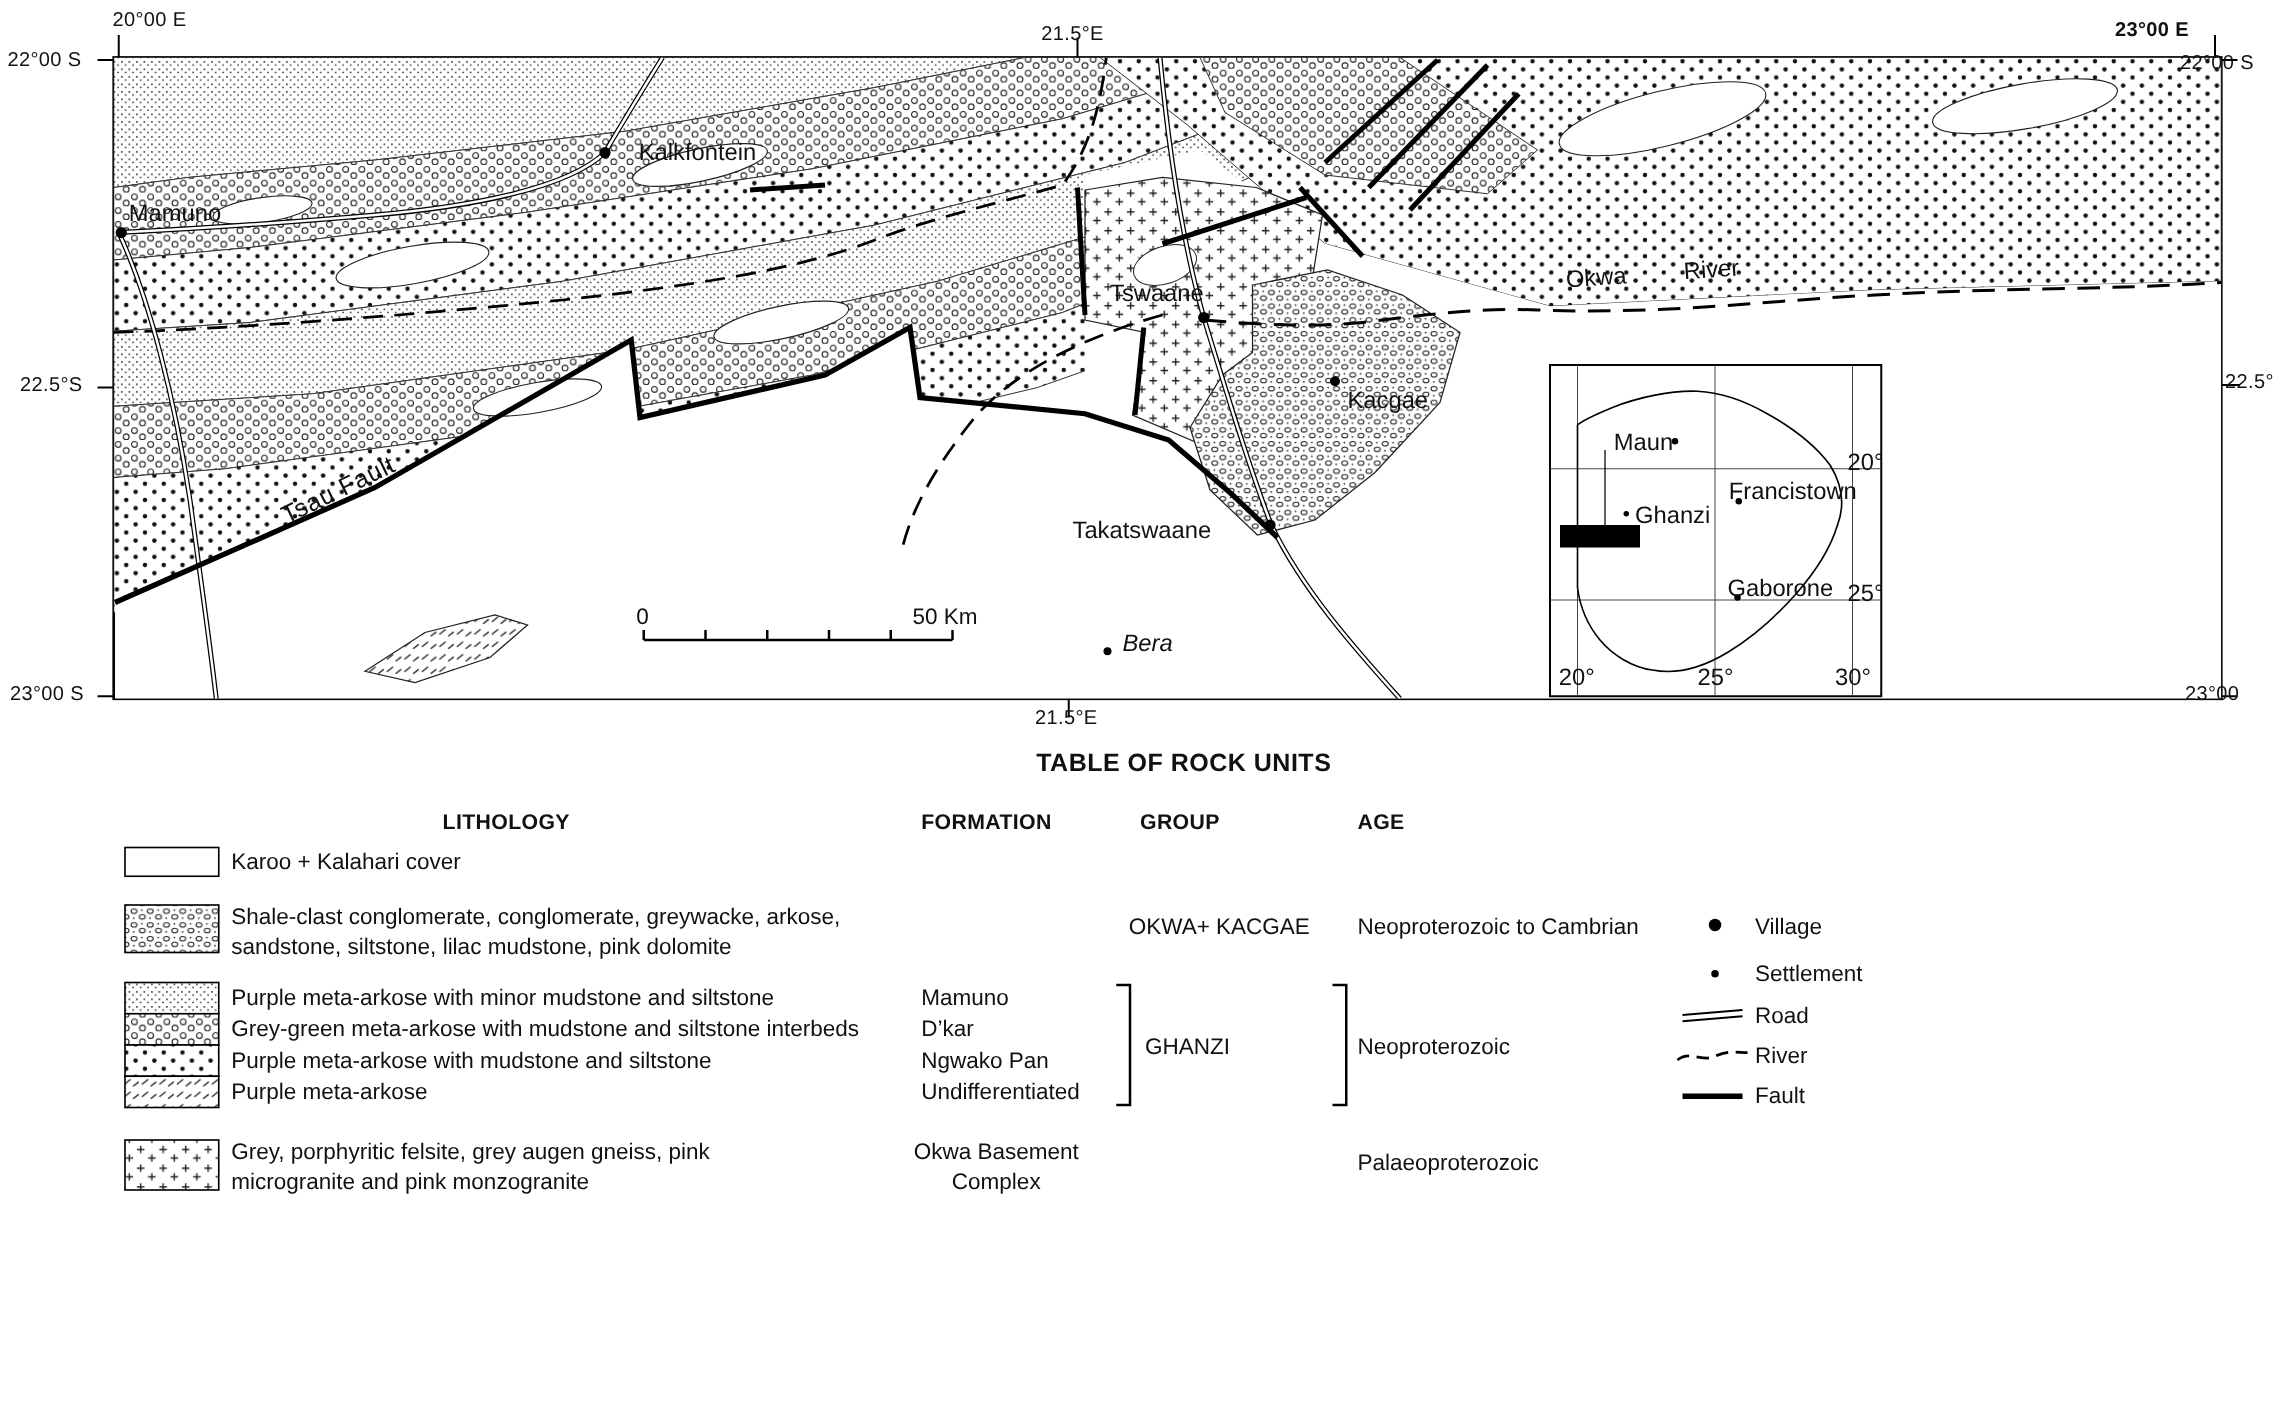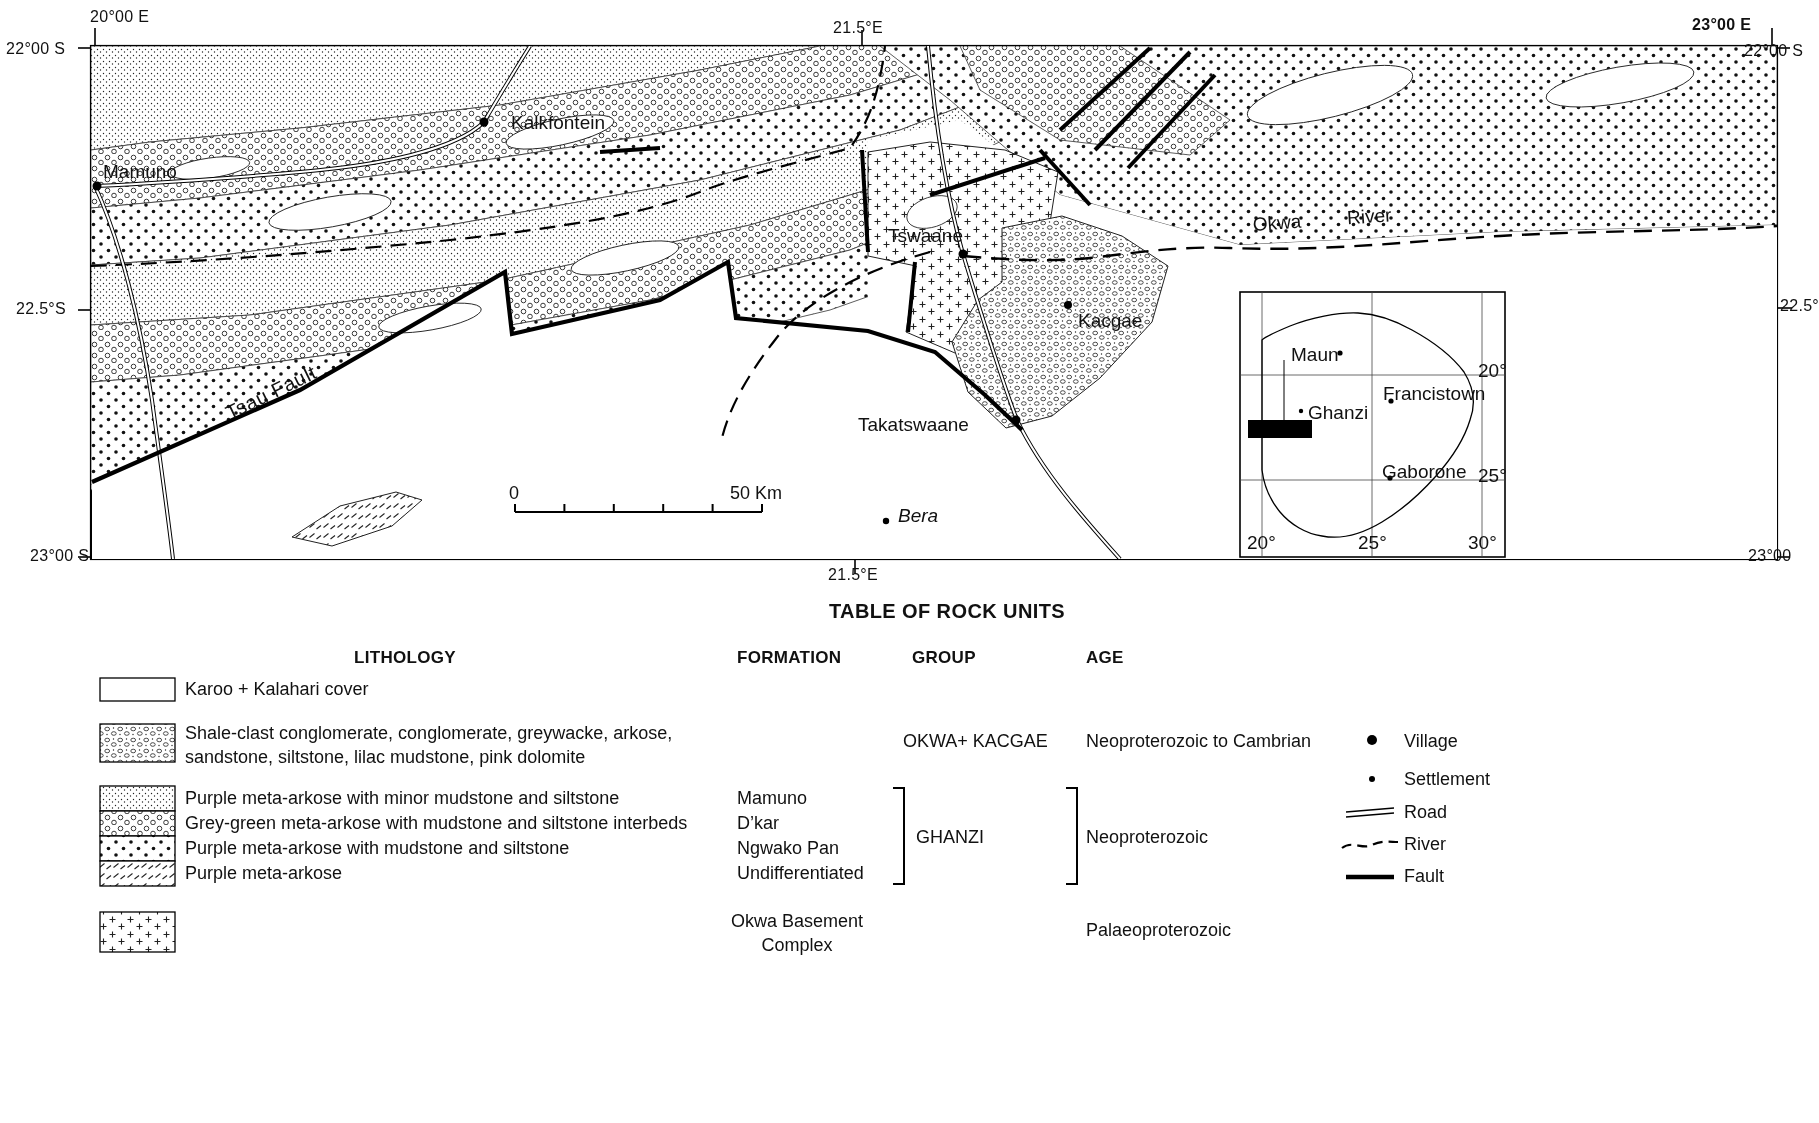--- a/index.html
+++ b/index.html
@@ -193,21 +193,21 @@
       <path fill="none" stroke="#000" stroke-width="2.2" stroke-dasharray="10 6" d="M1342,848 C1352,840 1362,850 1372,845 C1382,840 1390,842 1398,842"></path>
       <path stroke="#000" stroke-width="4.5" d="M1346,877 L1394,877"></path>
     </g>
   </svg>
 
   <div class="lbl coord" style="left:90px; top:8px;">20°00 E</div>
   <div class="lbl coord" style="left:833px; top:19px;">21.5°E</div>
   <div class="lbl coord" style="left:1692px; top:16px;font-weight:bold;">23°00 E</div>
   <div class="lbl coord" style="left:6px; top:40px;">22°00 S</div>
   <div class="lbl coord" style="left:16px; top:300px;">22.5°S</div>
-  <div class="lbl coord" style="left:8px; top:547px;margin-left:22px;">23°00 S</div>
+  <div class="lbl coord" style="left:8px; top:547px;">23°00 S</div>
   <div class="lbl coord" style="left:1744px; top:42px;">22°00 S</div>
   <div class="lbl coord" style="left:1780px; top:297px;">22.5°S</div>
   <div class="lbl coord" style="left:1748px; top:547px;">23°00</div>
   <div class="lbl coord" style="left:828px; top:566px;">21.5°E</div>
 
   <div class="lbl town" style="left:103px; top:161px;">Mamuno</div>
   <div class="lbl town" style="left:511px; top:112px;">Kalkfontein</div>
   <div class="lbl town" style="left:888px; top:225px;">Tswaane</div>
   <div class="lbl town" style="left:1078px; top:310px;">Kacgae</div>
   <div class="lbl town" style="left:858px; top:414px;">Takatswaane</div>
@@ -251,20 +251,21 @@
   <div class="lbl leg" style="left:185px; top:863px;">Purple meta-arkose</div>
 
   <div class="lbl leg" style="left:737px; top:788px;">Mamuno</div>
   <div class="lbl leg" style="left:737px; top:813px;">D’kar</div>
   <div class="lbl leg" style="left:737px; top:838px;">Ngwako Pan</div>
   <div class="lbl leg" style="left:737px; top:863px;">Undifferentiated</div>
 
   <div class="lbl leg" style="left:916px; top:827px;">GHANZI</div>
   <div class="lbl leg" style="left:1086px; top:827px;">Neoproterozoic</div>
 
+  <div class="lbl leg leg-wrap" style="left:185px; top:910px; width:460px;">Grey, porphyritic felsite, grey augen gneiss, pink microgranite and pink monzogranite</div>
   <div class="lbl leg leg-wrap center" style="left:717px; top:910px; width:160px;">Okwa Basement Complex</div>
   <div class="lbl leg" style="left:1086px; top:920px;">Palaeoproterozoic</div>
 
   <div class="lbl leg" style="left:1404px; top:731px;">Village</div>
   <div class="lbl leg" style="left:1404px; top:769px;">Settlement</div>
   <div class="lbl leg" style="left:1404px; top:802px;">Road</div>
   <div class="lbl leg" style="left:1404px; top:834px;">River</div>
   <div class="lbl leg" style="left:1404px; top:866px;">Fault</div>
 
 </div>

